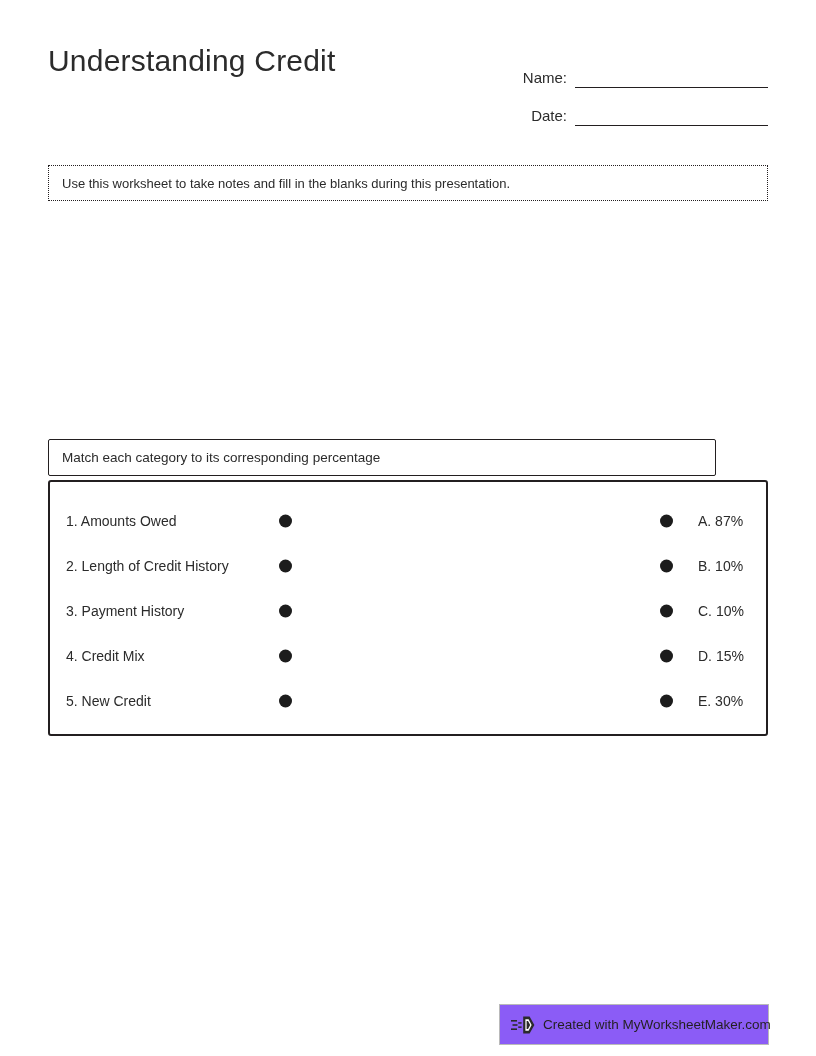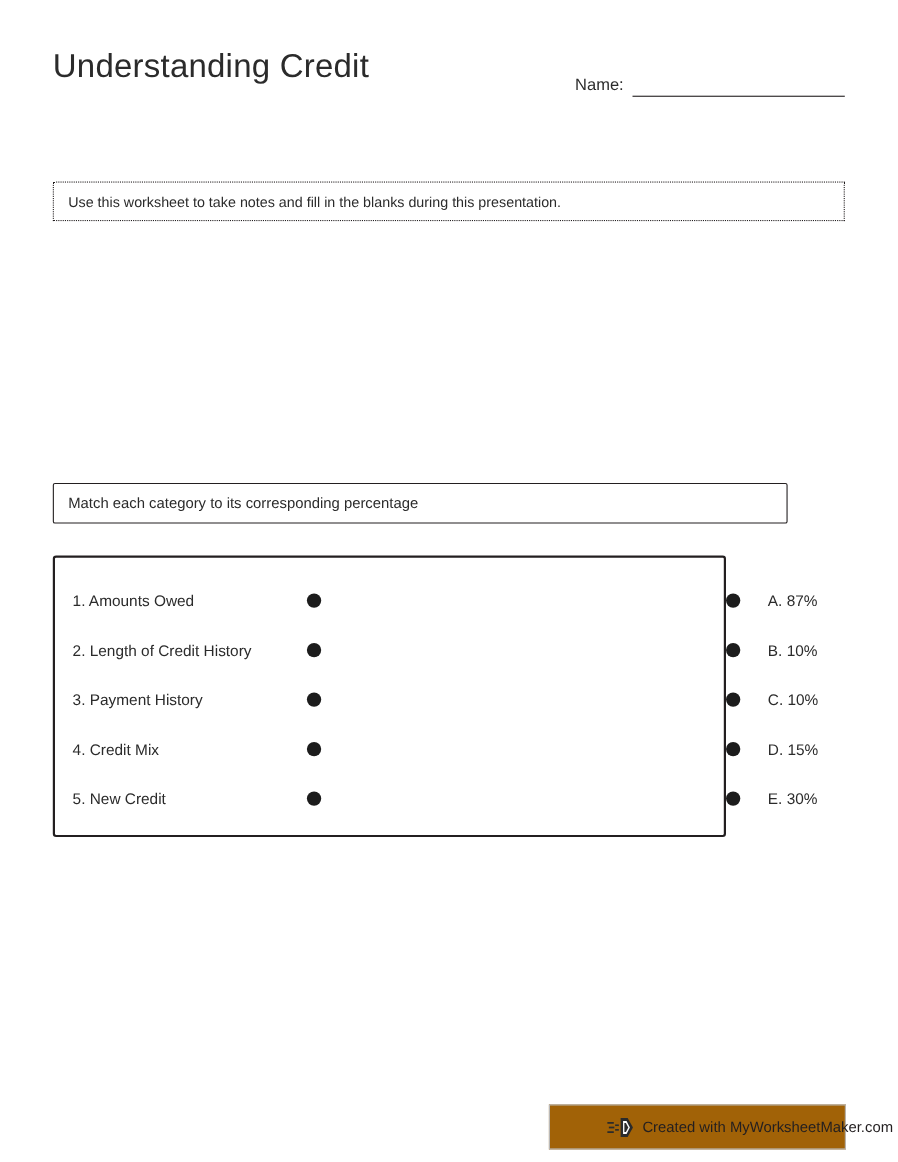--- a/index.html
+++ b/index.html
@@ -96,22 +96,22 @@
   .prompt-text {
     font-size: 13.5px;
     color: #2b2b2b;
     padding-left: 13px;
   }
 
   
   .match-box {
     position: absolute;
     left: 48px;
-    top: 505px;
-    width: 612px;
+    top: 480px;
+    width: 720px;
     height: 256px;
     border: 2.4px solid #231f20;
     border-radius: 3px;
     box-sizing: border-box;
   }
   .match-row {
     position: absolute;
     left: 0;
     right: 0;
     height: 46px;
@@ -150,22 +150,21 @@
   .footer-badge {
     position: absolute;
     left: 499px;
     top: 1004px;
     width: 270px;
     height: 41px;
     border: 1px solid #b9b9b9;
     box-sizing: border-box;
     display: flex;
     align-items: center;
-    background: #a16207;
-    padding-left: 41px;
+    background: #8b5cf6;
   }
   .footer-logo {
     width: 26px;
     height: 22px;
     margin-left: 11px;
     margin-right: 6px;
     flex: 0 0 auto;
   }
   .footer-text {
     font-size: 13.5px;
@@ -177,20 +176,24 @@
 <body>
 
 <div class="page">
 
   <div class="header">
     <div class="title">Understanding Credit</div>
 
     <div class="namedate">
       <div class="nd-row">
         <span class="nd-label">Name:</span>
+        <span class="nd-line"></span>
+      </div>
+      <div class="nd-row">
+        <span class="nd-label">Date:</span>
         <span class="nd-line"></span>
       </div>
     </div>
   </div>
 
   <div class="instruction-box">
     <span class="instruction-text">Use this worksheet to take notes and fill in the blanks during this presentation.</span>
   </div>
 
   <div class="prompt-box">

